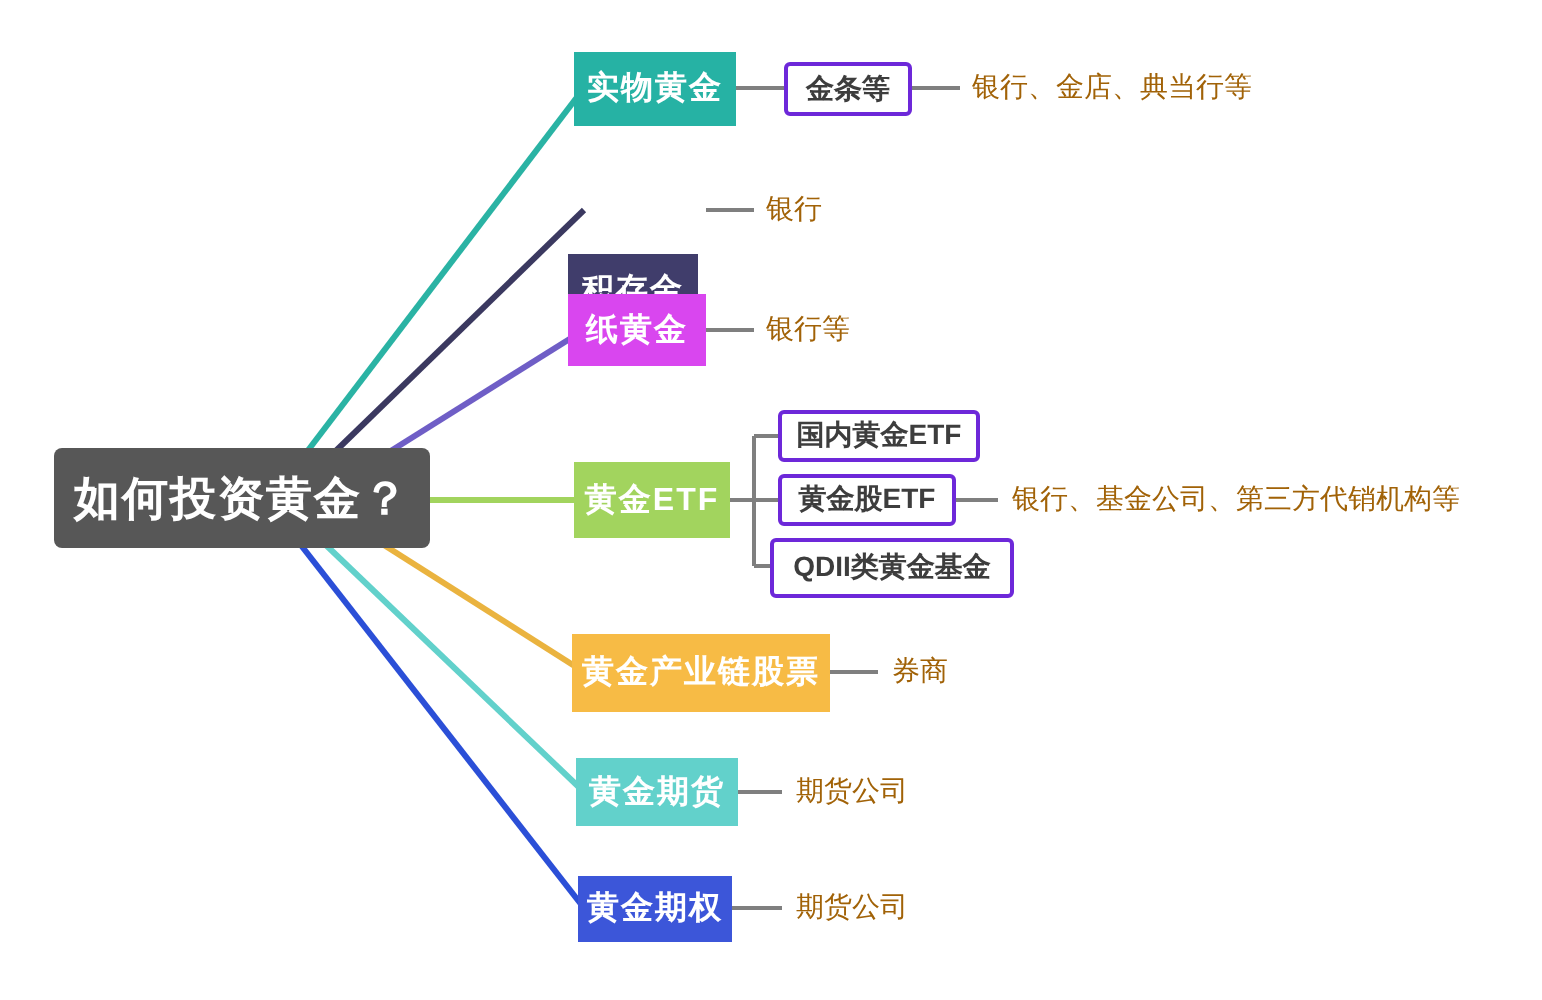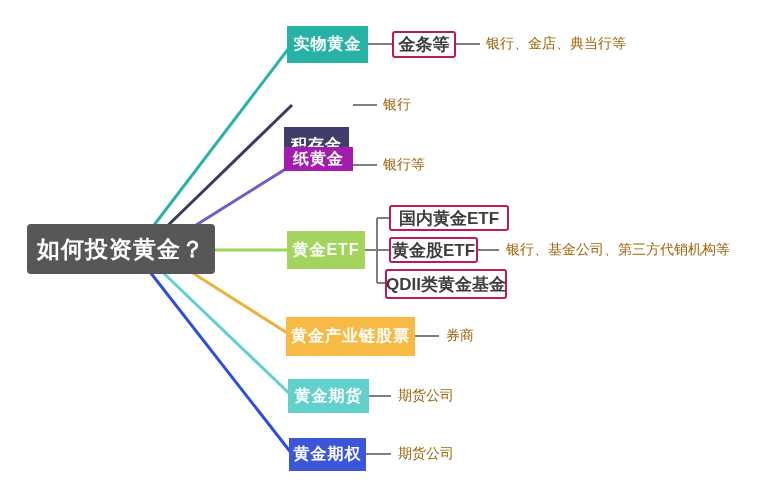--- a/index.html
+++ b/index.html
@@ -37,25 +37,25 @@
     letter-spacing: 1px;
     border-radius: 4px;
   }
   .subnode {
     position: absolute;
     z-index: 2;
     display: flex;
     align-items: center;
     justify-content: center;
     background: #ffffff;
-    border: 2px solid #be185d;
+    border: 2px solid #6d28d9;
     border-radius: 3px;
     color: #3d3d3d;
     font-weight: 600;
-    font-size: 17px;
+    font-size: 14px;
     white-space: nowrap;
   }
   .leaf {
     position: absolute;
     z-index: 2;
     transform: translateY(-50%);
     color: #a16207;
     font-weight: 400;
     font-size: 14px;
     white-space: nowrap;
@@ -84,28 +84,28 @@
     <line x1="478" y1="250" x2="499" y2="250" stroke-width="2" stroke="#7f7f7f"></line>
     <line x1="415" y1="336" x2="439" y2="336" stroke-width="2" stroke="#7f7f7f"></line>
     <line x1="369" y1="396" x2="391" y2="396" stroke-width="2" stroke="#7f7f7f"></line>
     <line x1="366" y1="454" x2="391" y2="454" stroke-width="2" stroke="#7f7f7f"></line>
   </svg>
 
   <div class="node root-node" style="background-color: rgb(87, 87, 87);">如何投资黄金？</div>
 
   <div class="node" style="left: 287px; top: 26px; width: 81px; height: 37px; background-color: rgb(38, 178, 164);">实物黄金</div>
   <div class="node" style="left: 284px; top: 87px; width: 65px; height: 36px; background-color: rgb(64, 61, 107); margin-top: 40px;">积存金</div>
-  <div class="node" style="left: 284px; top: 147px; width: 69px; height: 24px; background-color: #a21caf;">纸黄金</div>
+  <div class="node" style="left: 284px; top: 147px; width: 69px; height: 36px; background-color: #d946ef;">纸黄金</div>
   <div class="node" style="left: 287px; top: 231px; width: 78px; height: 38px; background-color: rgb(162, 212, 94);">黄金ETF</div>
   <div class="node" style="left: 286px; top: 317px; width: 129px; height: 39px; background-color: rgb(247, 187, 69);">黄金产业链股票</div>
   <div class="node" style="left: 288px; top: 379px; width: 81px; height: 34px; background-color: rgb(98, 209, 203);">黄金期货</div>
   <div class="node" style="left: 289px; top: 438px; width: 77px; height: 33px; background-color: rgb(60, 86, 217); font-family: Liberation Mono, monospace;">黄金期权</div>
 
   <div class="subnode" style="left:392px; top:31px;  width:64px;  height:27px;">金条等</div>
-  <div class="subnode" style="left:389px; top:205px; width:120px; height:26px;">国内黄金ETF</div>
+  <div class="subnode" style="left:389px; top:205px; width:101px; height:26px;">国内黄金ETF</div>
   <div class="subnode" style="left:389px; top:237px; width:89px;  height:26px;">黄金股ETF</div>
   <div class="subnode" style="left:385px; top:269px; width:122px; height:30px;">QDII类黄金基金</div>
 
   <div class="leaf" style="left:486px; top:44px;">银行、金店、典当行等</div>
   <div class="leaf" style="left:383px; top:105px;">银行</div>
   <div class="leaf" style="left:383px; top:165px;">银行等</div>
   <div class="leaf" style="left:506px; top:250px;">银行、基金公司、第三方代销机构等</div>
   <div class="leaf" style="left:446px; top:336px;">券商</div>
   <div class="leaf" style="left:398px; top:396px;">期货公司</div>
   <div class="leaf" style="left:398px; top:454px;">期货公司</div>

